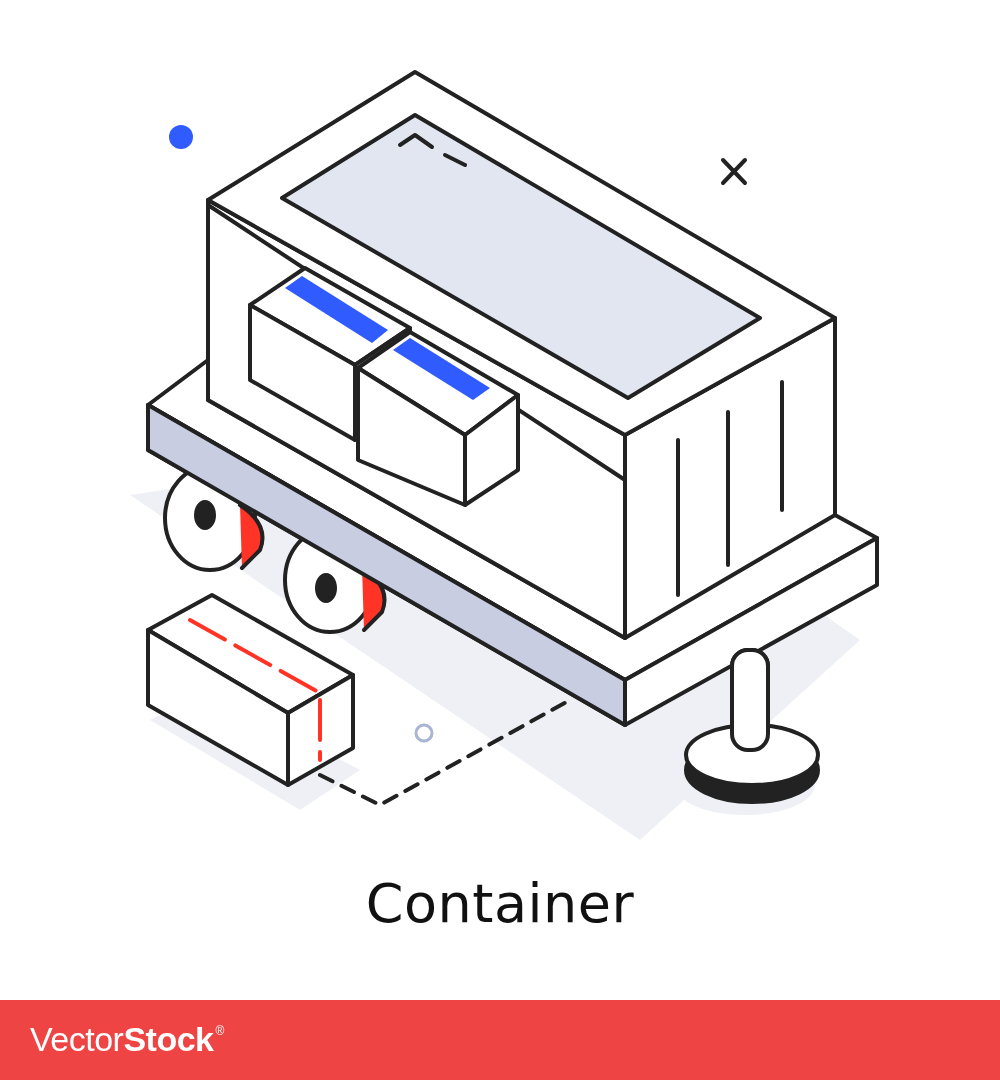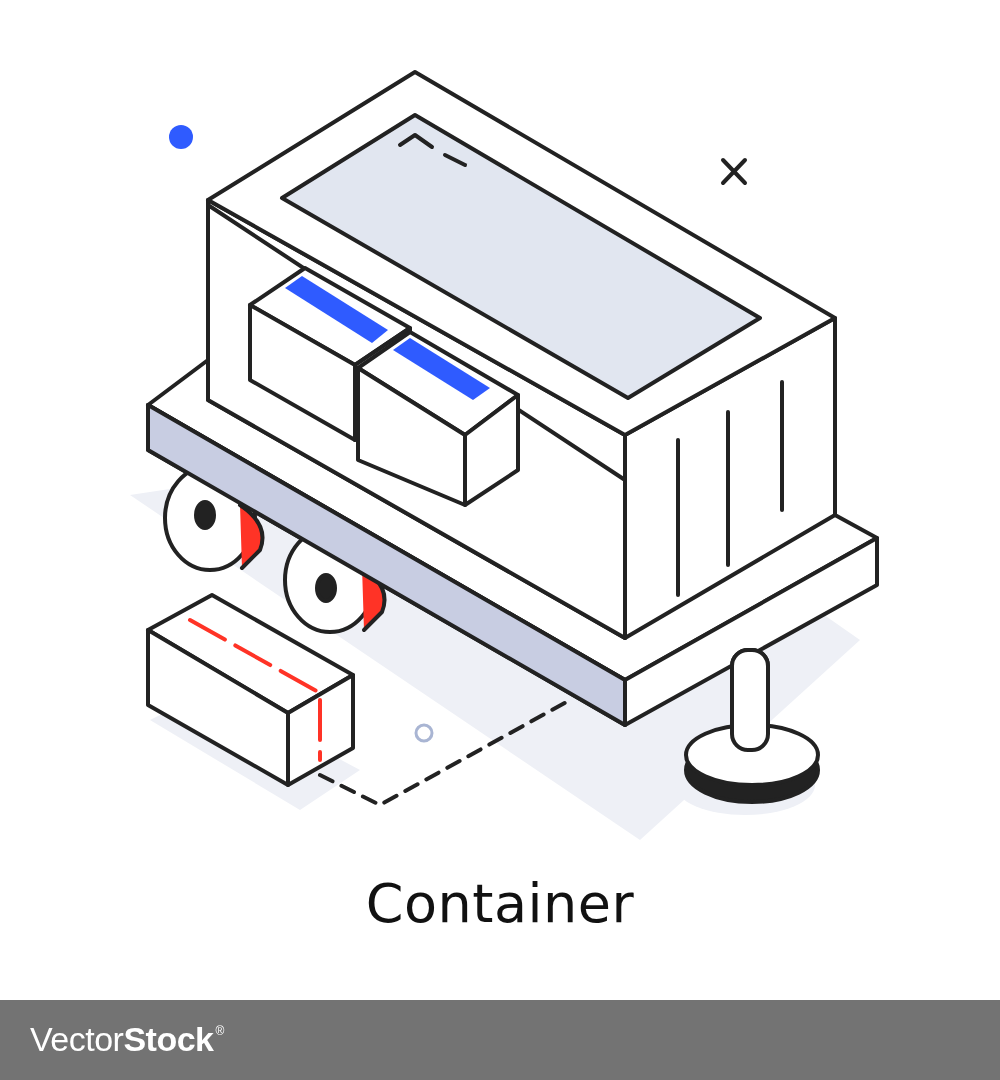--- a/index.html
+++ b/index.html
@@ -1,20 +1,20 @@
 <!DOCTYPE html>
 <html><head>
 <meta charset="utf-8">
 <style>
   html, body { margin: 0; padding: 0; background: #ffffff; }
   body { width: 1000px; height: 1080px; position: relative; overflow: hidden; font-family: "DejaVu Sans", sans-serif; }
   .canvas { position: absolute; left: 0; top: 0; width: 796px; height: 1000px; background: #ffffff; }
   .illustration { position: absolute; left: 0; top: 0; width: 1000px; height: 1000px; }
   .caption { position: absolute; left: 0; top: 872px; width: 1000px; text-align: center; font-family: "DejaVu Sans", sans-serif; font-size: 54px; color: #111111; letter-spacing: 0.5px; }
-  .footer { position: absolute; left: 0; top: 1000px; width: 1000px; height: 80px; background: #737373; color: #ffffff; }
+  .footer { position: absolute; left: 0; top: 1000px; width: 1000px; height: 80px; background: #ef4444; color: #ffffff; }
   .brand { position: absolute; left: 30px; top: 20px; font-family: "Liberation Sans", sans-serif; font-size: 34px; letter-spacing: -0.5px; }
   .brand .light { font-weight: 400; }
   .brand .bold { font-weight: 700; }
   .brand sup { font-size: 12px; vertical-align: top; position: relative; top: 4px; margin-left: 2px; }
   .stock-id { position: absolute; right: 30px; top: 32px; font-family: "Liberation Sans", sans-serif; font-size: 18px; }
 </style>
 </head>
 <body>
 
 <div class="canvas">

